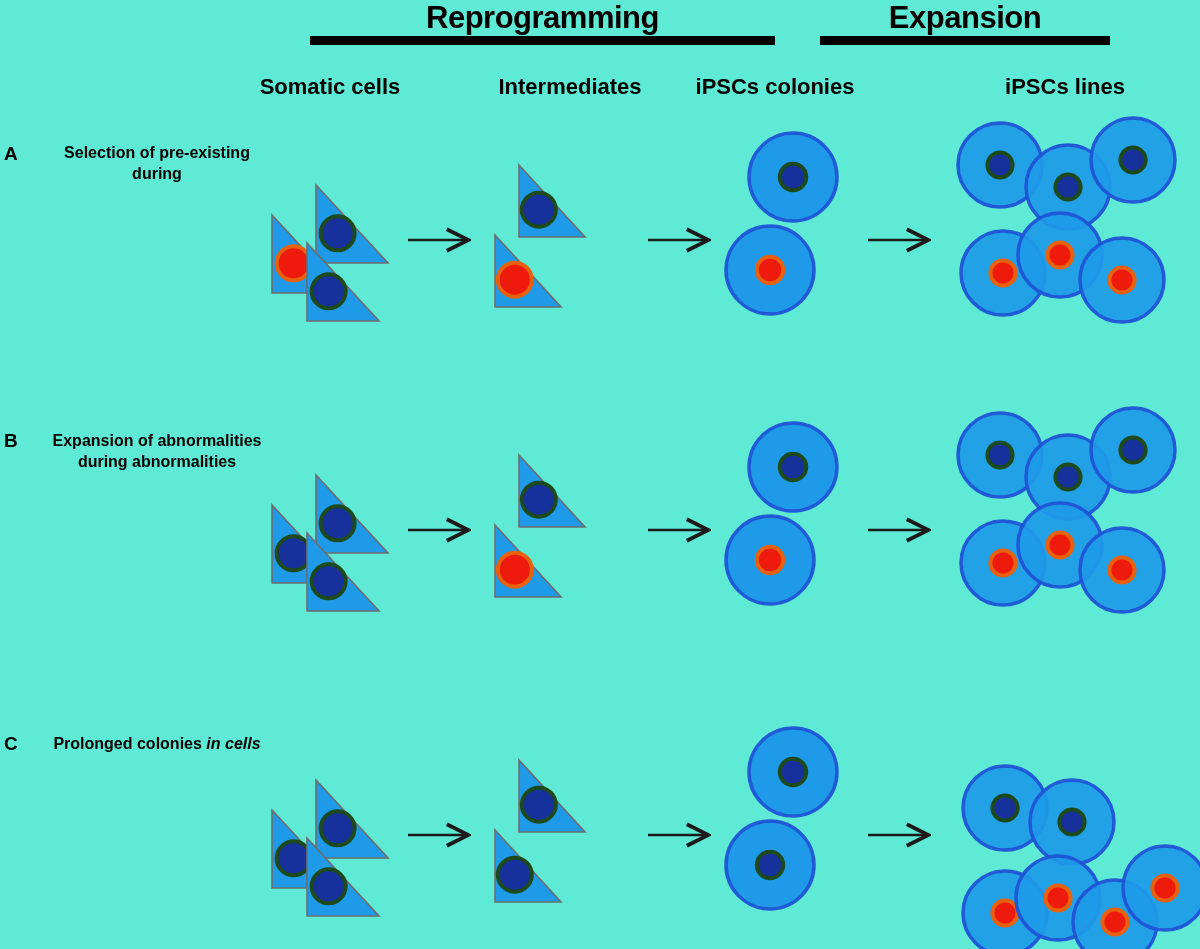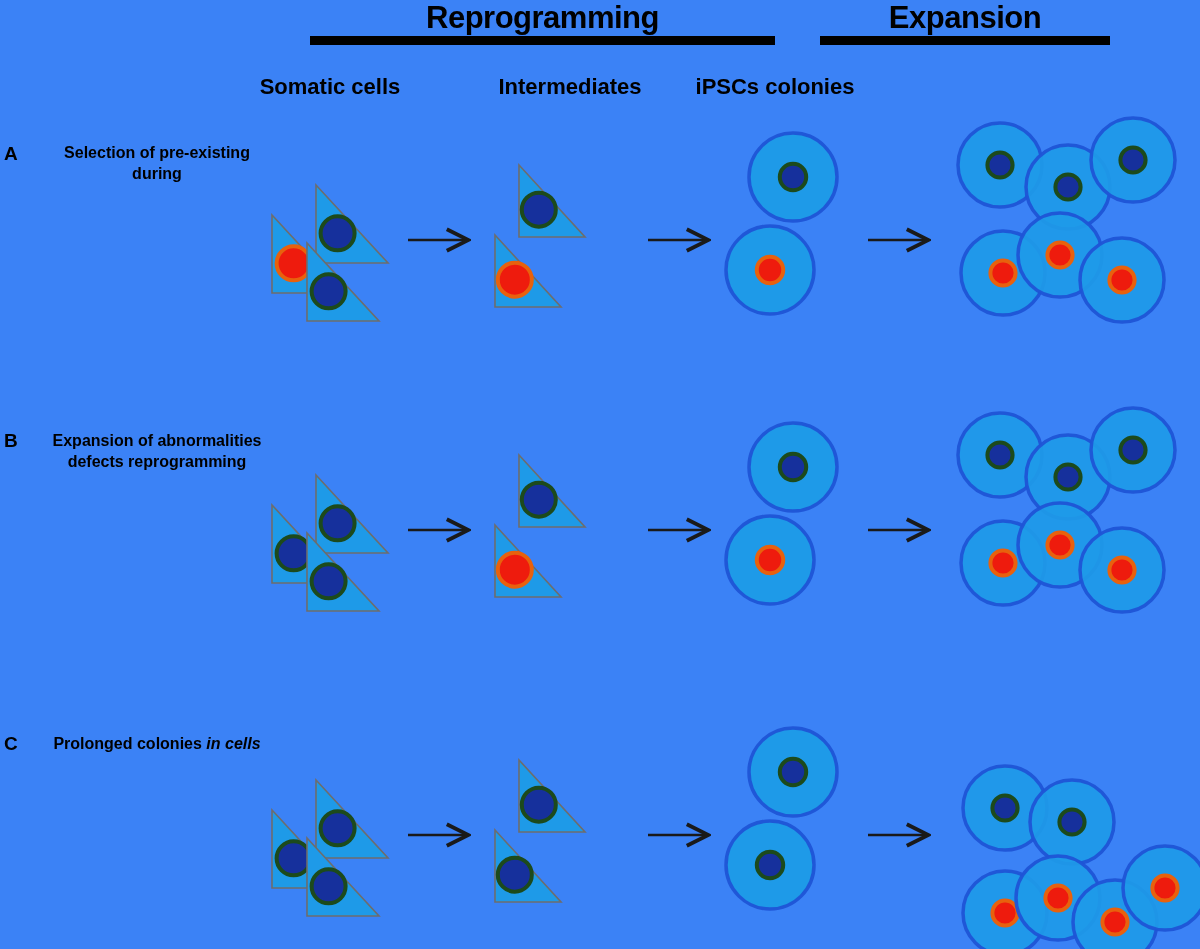--- a/index.html
+++ b/index.html
@@ -8,21 +8,21 @@
     background: #ffffff;
   }
   body {
     font-family: "Liberation Sans", sans-serif;
     color: #000000;
   }
   #figure {
     position: relative;
     width: 1200px;
     height: 949px;
-    background: #3b82f6;
+    background: #5eead4;
     overflow: hidden;
   }
 
   
   .phase-title {
     position: absolute;
     font-weight: bold;
     font-size: 31px;
     letter-spacing: -0.5px;
     text-align: center;
@@ -80,31 +80,32 @@
 
   <div class="phase-title" style="left:310px; top:0px; width:465px;">Reprogramming</div>
   <div class="phase-bar" style="left:310px; top:36px; width:465px;"></div>
 
   <div class="phase-title" style="left:820px; top:0px; width:290px;">Expansion</div>
   <div class="phase-bar" style="left:820px; top:36px; width:290px;"></div>
 
   <div class="col-label" style="left:460px; top:74px; width:220px;">Intermediates</div>
   <div class="col-label" style="left:210px; top:74px; width:240px;">Somatic cells</div>
   <div class="col-label" style="left:665px; top:74px; width:220px;">iPSCs colonies</div>
+  <div class="col-label" style="left:950px; top:74px; width:230px;">iPSCs lines</div>
 
   <div class="panel-letter" style="left:4px; top:143px;">A</div>
   <div class="panel-caption" style="left:32px; top:142px;">
     <span>Selection of pre-existing</span><br>
     <span>during</span>
   </div>
 
   <div class="panel-letter" style="left:4px; top:430px;">B</div>
   <div class="panel-caption" style="left:32px; top:430px;">
     <span>Expansion of abnormalities</span><br>
-    <span>defects reprogramming</span>
+    <span>during abnormalities</span>
   </div>
 
   <div class="panel-letter" style="left:4px; top:733px;">C</div>
   <div class="panel-caption" style="left:32px; top:733px;">
     <span>Prolonged colonies</span>
     <i>in cells</i>
   </div>
 
   <svg class="glyph-layer" viewBox="0 0 1200 949">
     <defs>

